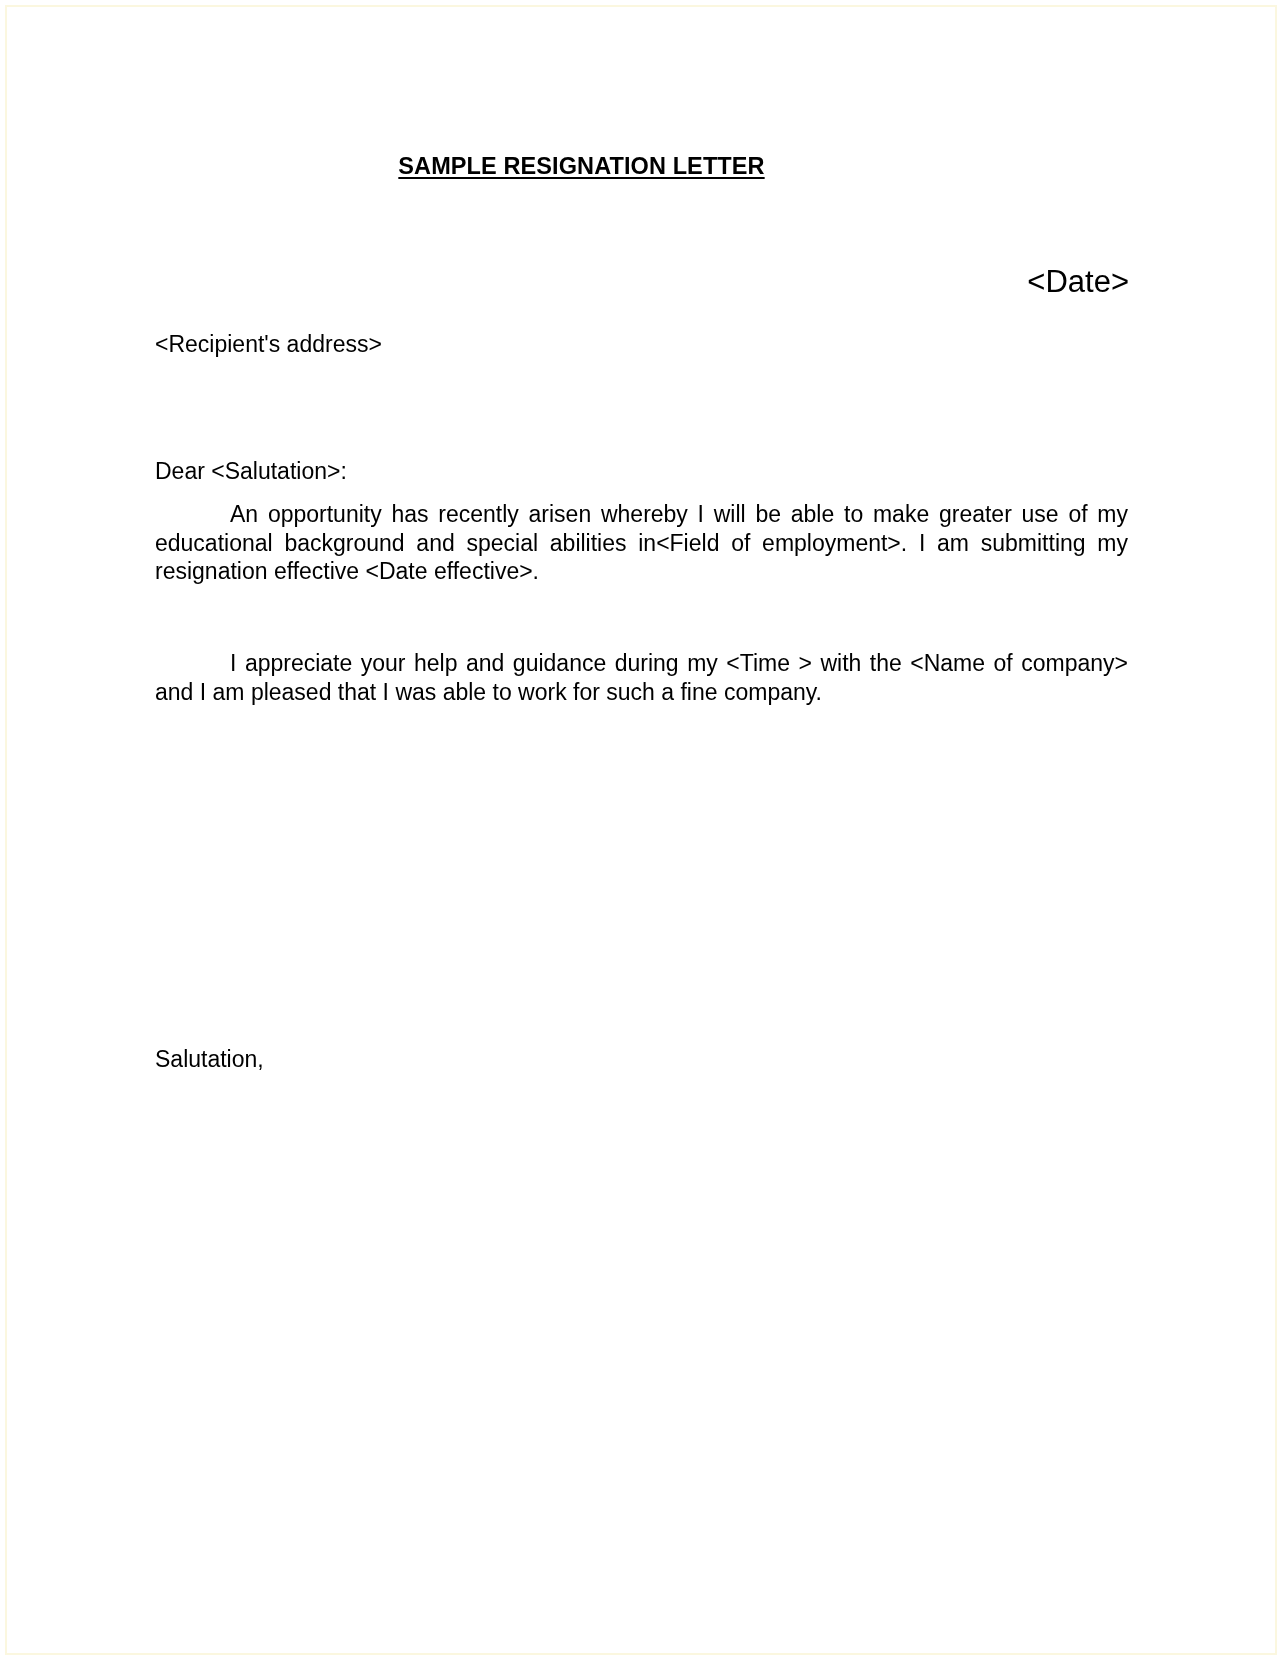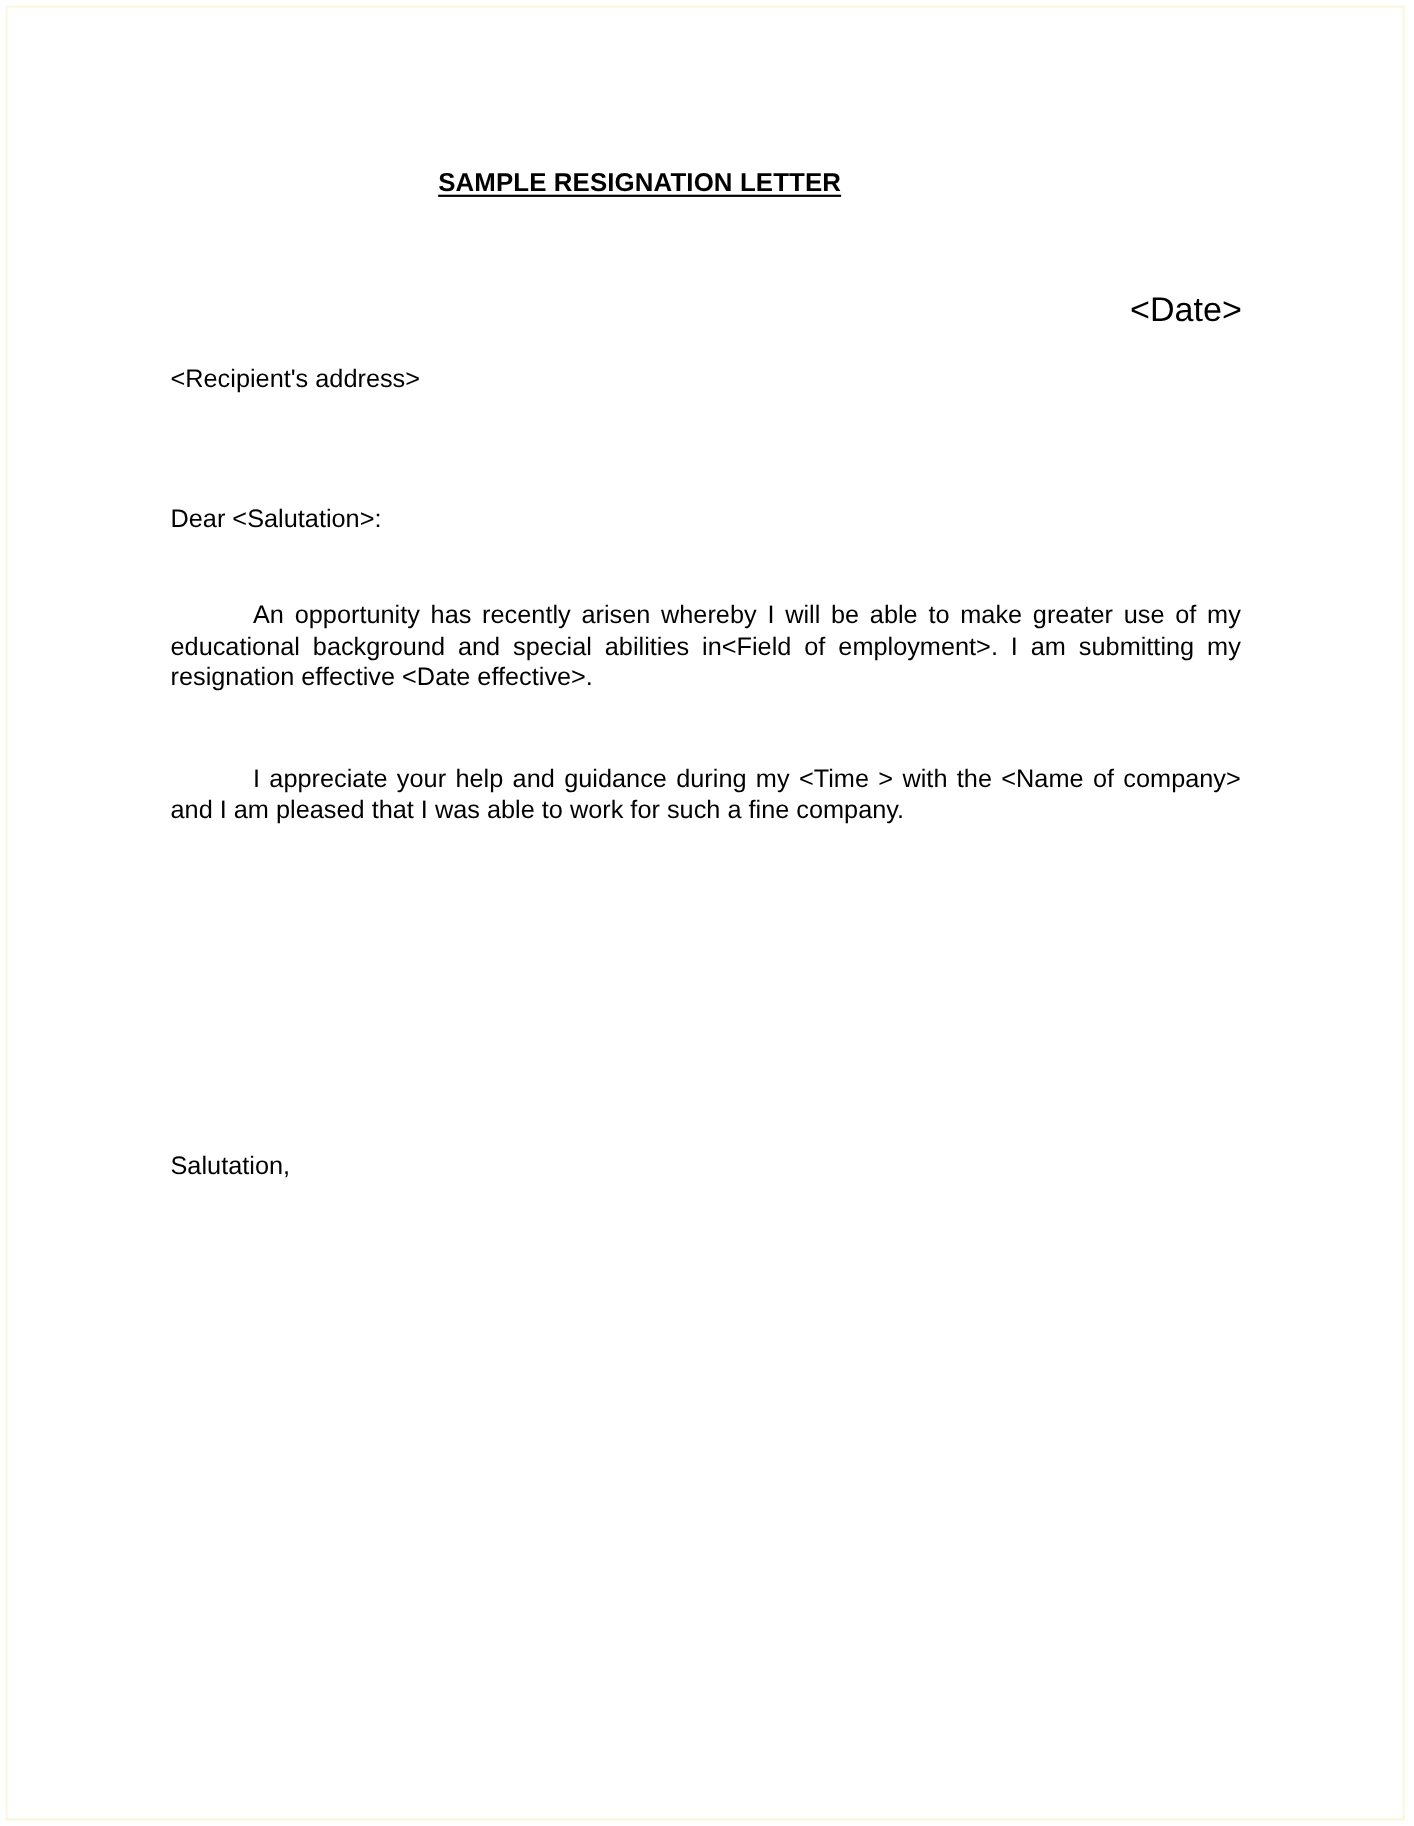--- a/index.html
+++ b/index.html
@@ -6,21 +6,21 @@
   body { width:1285px; height:1660px; position:relative; overflow:hidden;
          font-family:"Liberation Sans", sans-serif; color:#000; }
   .page-border { position:absolute; left:5px; top:5px; width:1272px; height:1650px;
                  border:2px solid #fbf7df; box-sizing:border-box; }
   .title { position:absolute; left:0; width:1163px; top:153px; text-align:center;
            font-weight:bold; font-size:23.5px; text-decoration:underline;
            text-underline-offset:3px; text-decoration-thickness:2px; letter-spacing:0.1px; }
   .date { position:absolute; right:156px; top:264px; font-size:31px; }
   .line { position:absolute; left:155px; font-size:23px; white-space:nowrap; }
   .para { position:absolute; left:155px; width:973px; font-size:23px; line-height:28.7px;
-          text-align:justify; text-indent:75px;margin-top:44px; }
+          text-align:justify; text-indent:75px; }
 </style>
 </head>
 <body>
 
 <div class="page-border"></div>
 
 <div class="title">SAMPLE RESIGNATION LETTER</div>
 
 <div class="date">&lt;Date&gt;</div>
 

